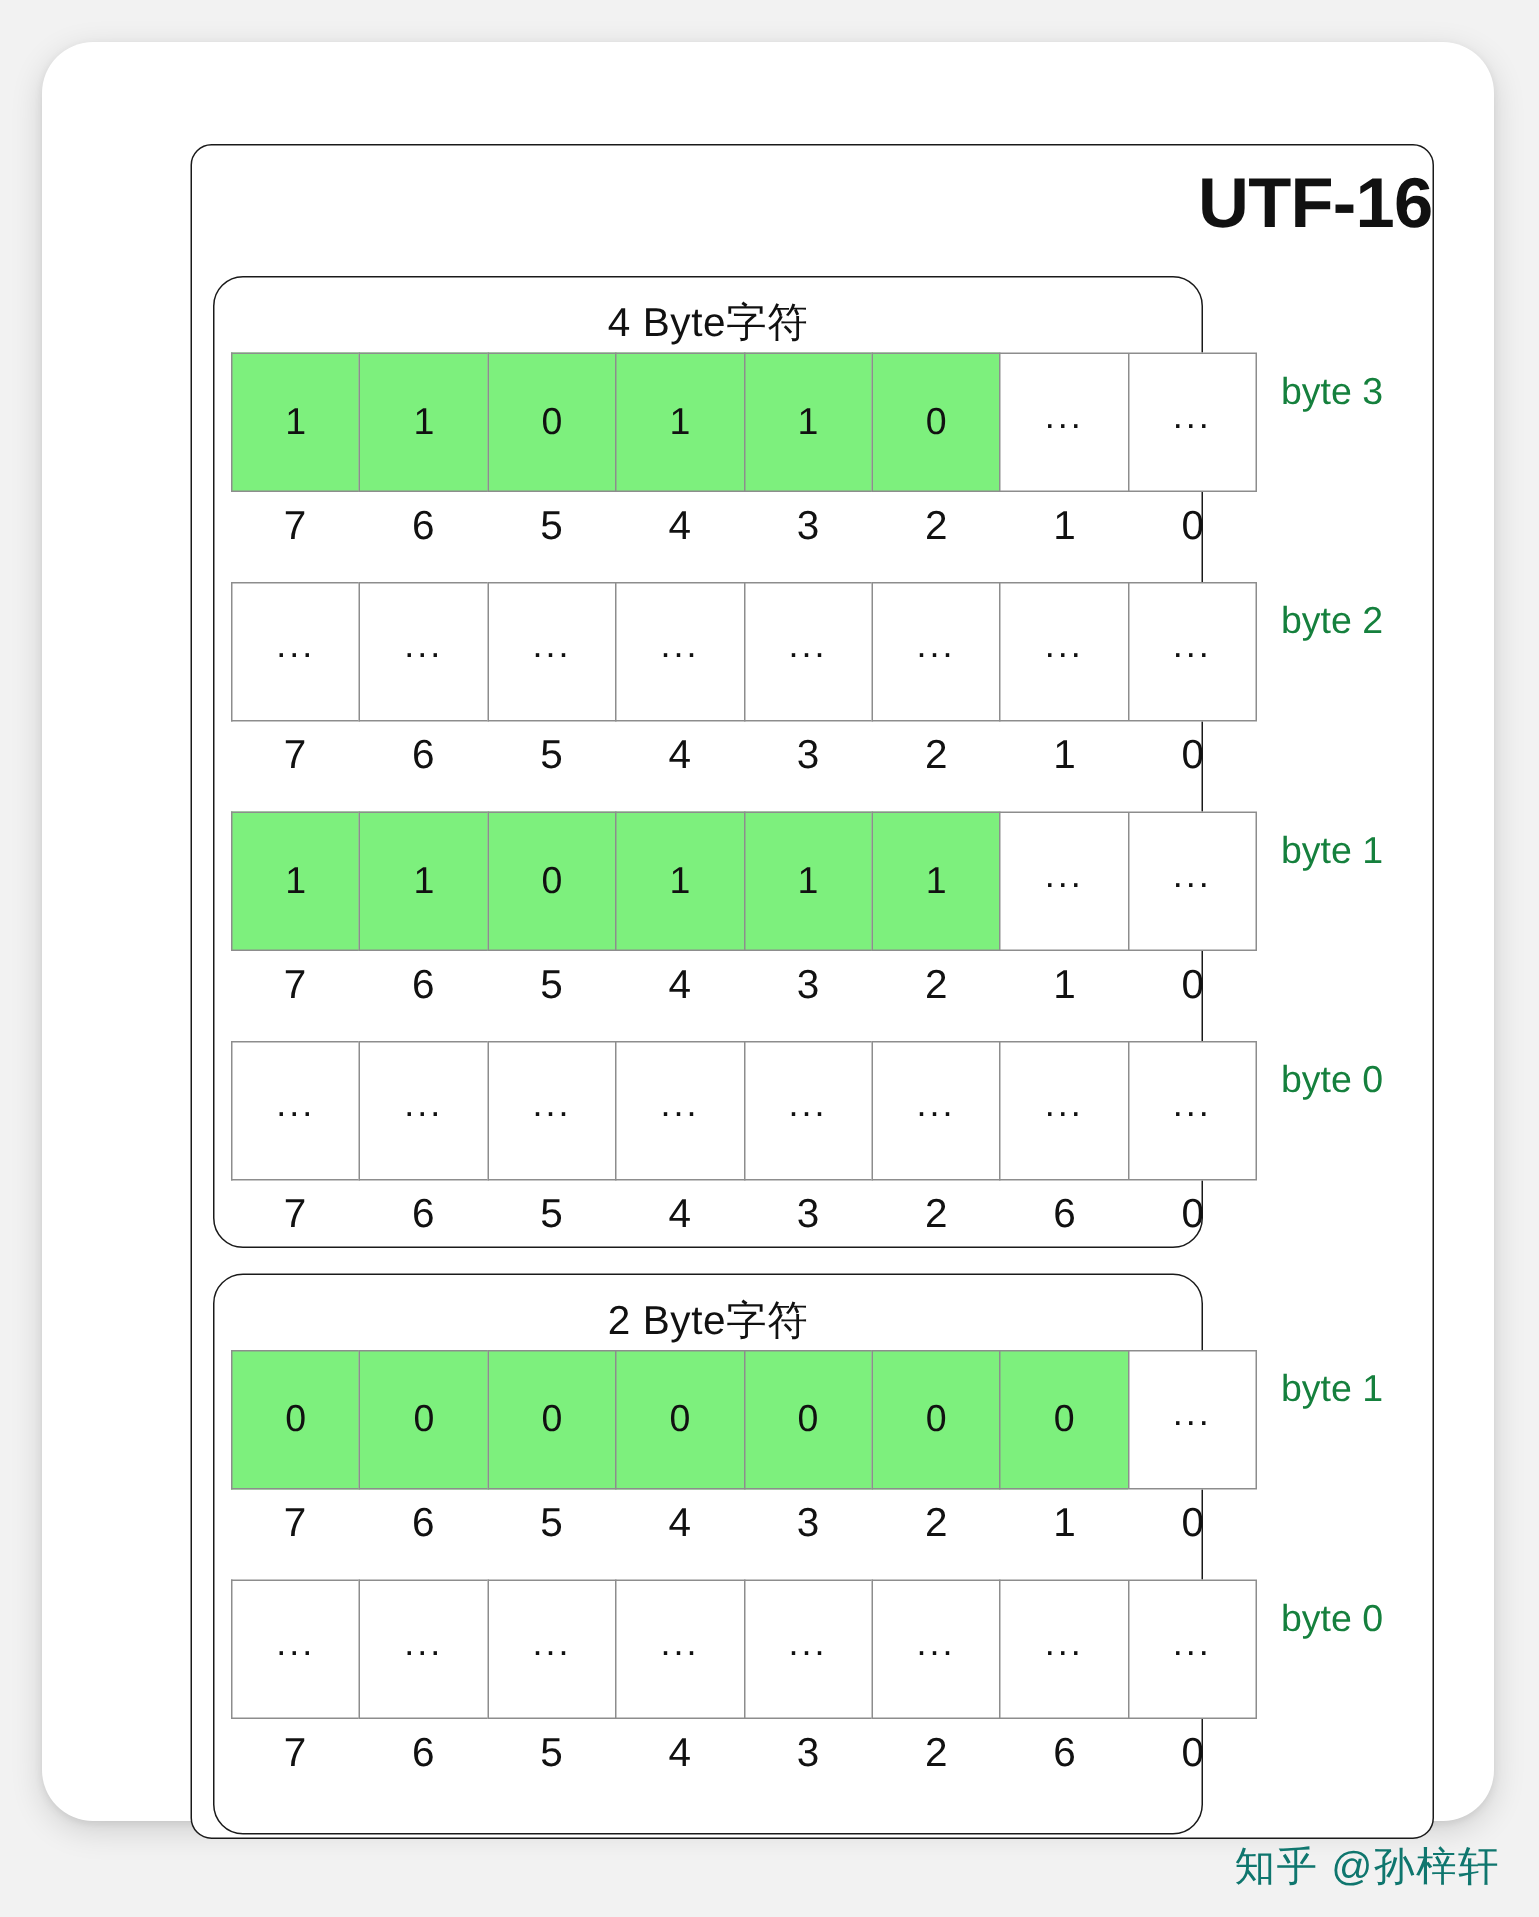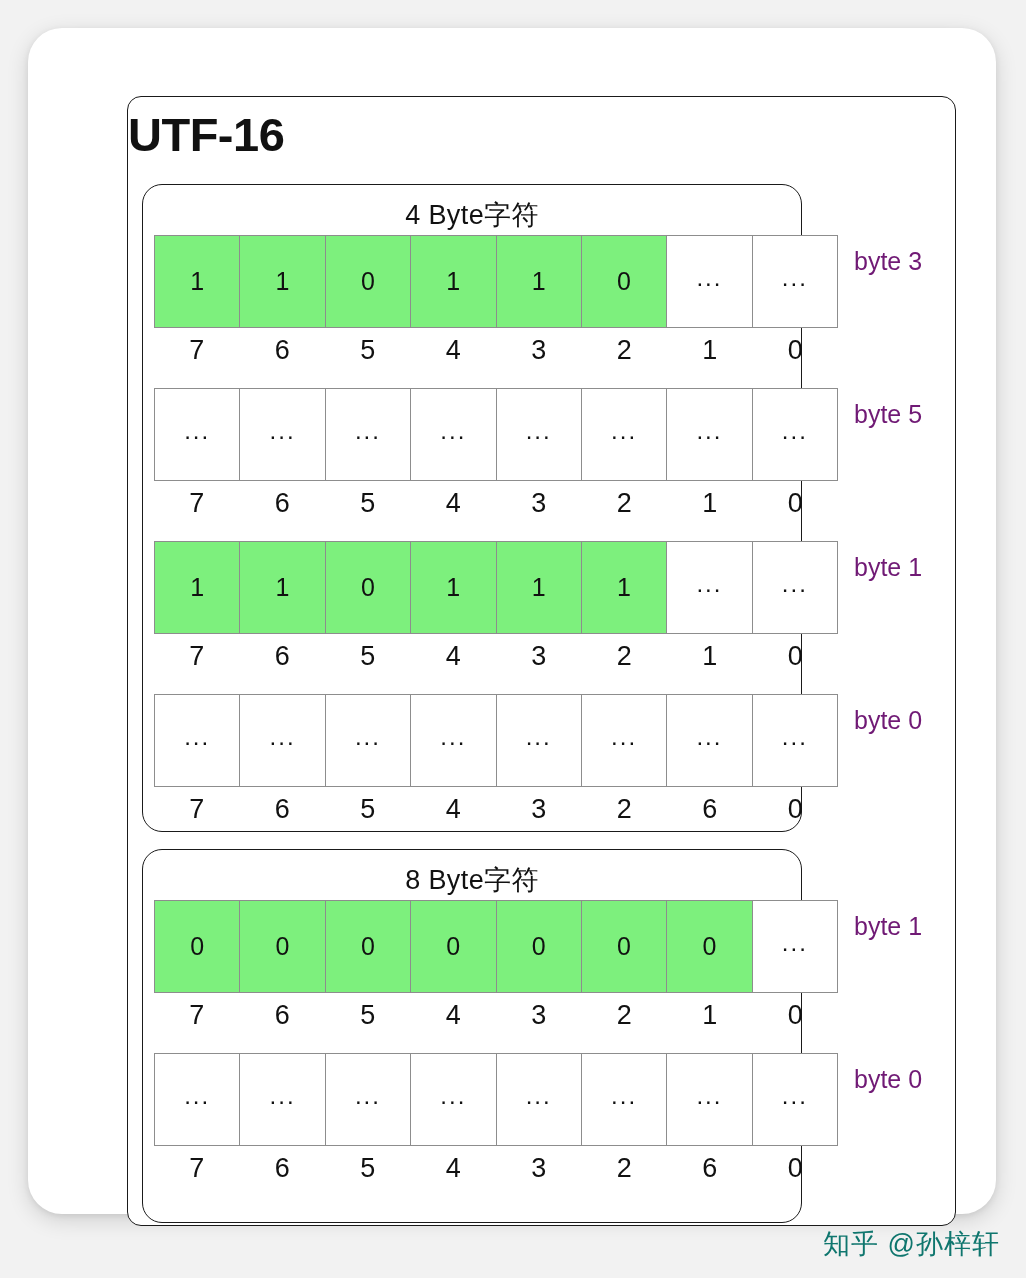--- a/index.html
+++ b/index.html
@@ -44,21 +44,21 @@
   
   #header {
     position: relative;
     height: 84px;
   }
   #title {
     position: absolute;
     left: 0;
     right: 0;
     top: 10px;
-    text-align: left;
+    text-align: right;
     font-size: 47px;
     font-weight: 700;
     letter-spacing: -0.5px;
     color: #111;
   }
   #subtitle {
     position: absolute;
     right: 18px;
     top: 47px;
     font-size: 19px;
@@ -133,21 +133,21 @@
     font-size: 27px;
     color: #111;
     line-height: 40px;
   }
 
   .byte-name {
     position: absolute;
     left: 700px;
     top: 12px;
     font-size: 25px;
-    color: #701a75;
+    color: #15803d;
     white-space: nowrap;
   }
 
   
   #watermark {
     position: absolute;
     right: 26px;
     bottom: 16px;
     font-size: 27px;
     color: #0f766e;
@@ -205,21 +205,21 @@
             <div class="bit-labels">
               <div class="bit-label">7</div>
               <div class="bit-label">6</div>
               <div class="bit-label">5</div>
               <div class="bit-label">4</div>
               <div class="bit-label">3</div>
               <div class="bit-label">2</div>
               <div class="bit-label">1</div>
               <div class="bit-label">0</div>
             </div>
-            <div class="byte-name">byte 5</div>
+            <div class="byte-name">byte 2</div>
           </div>
           <div class="byte-row">
             <div class="bit-grid">
               <div class="bit-cell filled">1</div>
               <div class="bit-cell filled">1</div>
               <div class="bit-cell filled">0</div>
               <div class="bit-cell filled">1</div>
               <div class="bit-cell filled">1</div>
               <div class="bit-cell filled">1</div>
               <div class="bit-cell ellipsis">...</div>
@@ -257,21 +257,21 @@
               <div class="bit-label">2</div>
               <div class="bit-label">6</div>
               <div class="bit-label">0</div>
             </div>
             <div class="byte-name">byte 0</div>
           </div>
         </div>
     </div>
 
     <div class="section" id="section-2byte">
-      <div class="section-title">8 Byte字符</div>
+      <div class="section-title">2 Byte字符</div>
       <div id="rows-2byte">
           <div class="byte-row">
             <div class="bit-grid">
               <div class="bit-cell filled">0</div>
               <div class="bit-cell filled">0</div>
               <div class="bit-cell filled">0</div>
               <div class="bit-cell filled">0</div>
               <div class="bit-cell filled">0</div>
               <div class="bit-cell filled">0</div>
               <div class="bit-cell filled">0</div>

